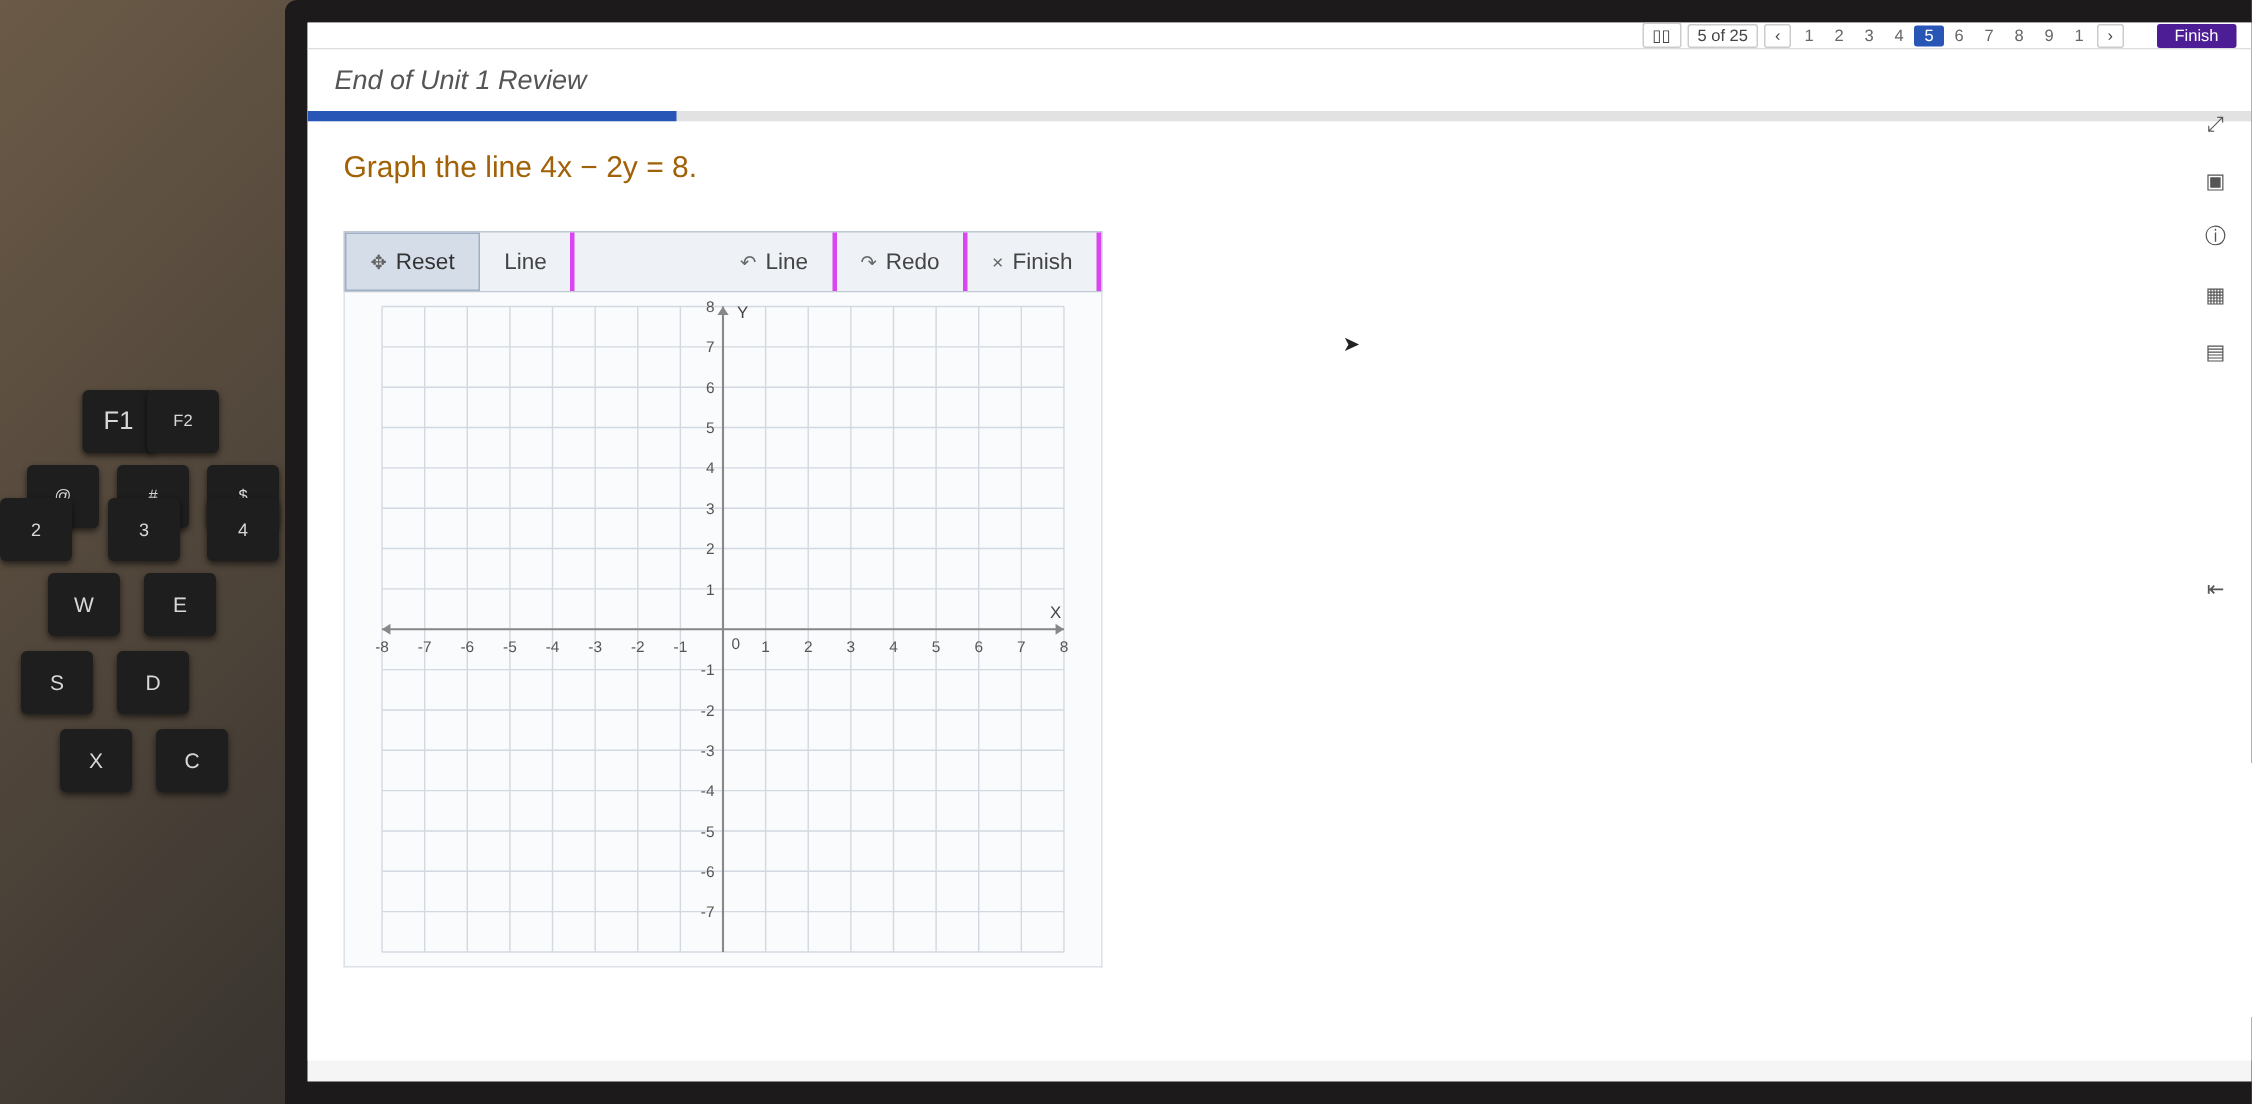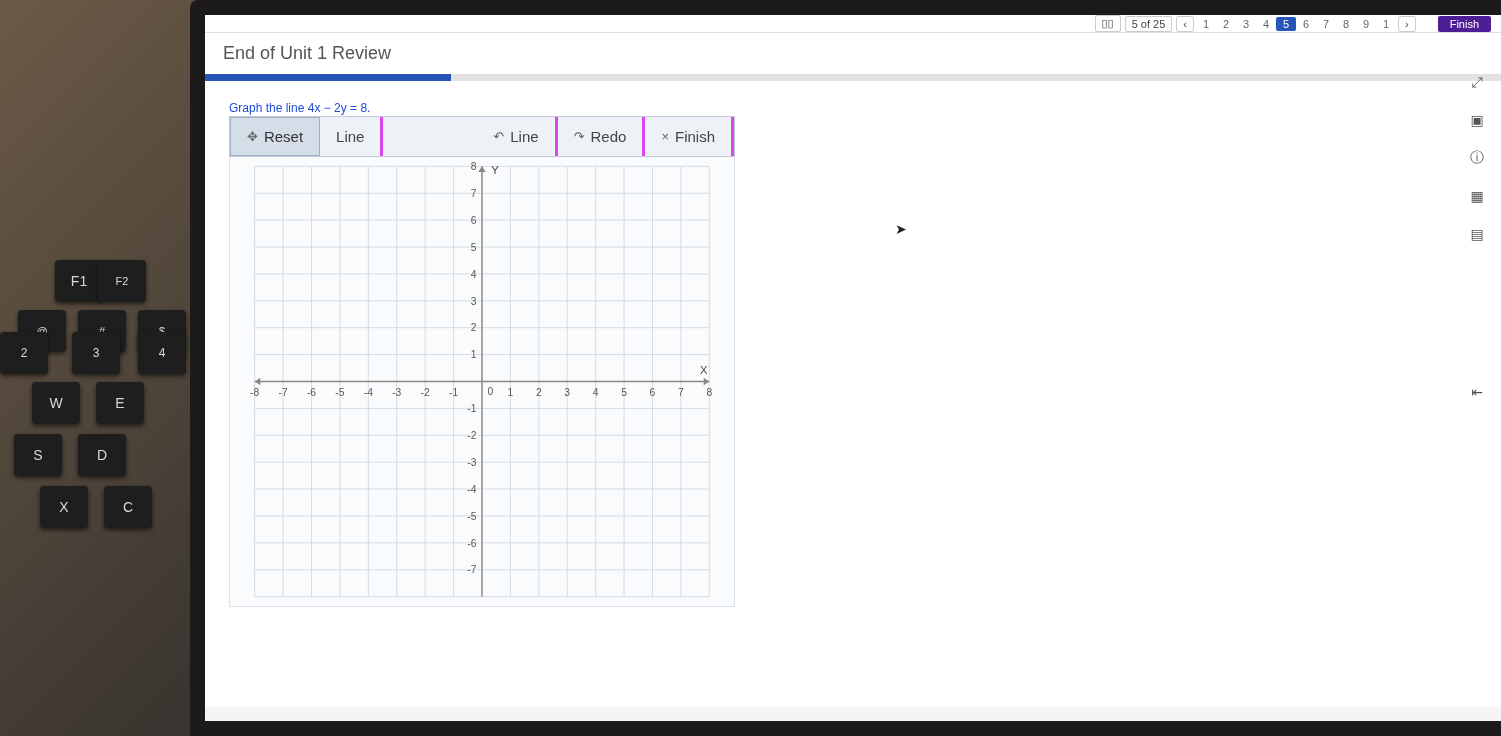--- a/index.html
+++ b/index.html
@@ -93,20 +93,21 @@
     padding: 2px 12px;
     border-radius: 2px;
     margin-left: 20px;
   }
 
   .header {
     padding: 10px 18px;
     font-size: 18px;
     color: #555;
     background: #fff;
+    font-style: italic;
   }
   .progress-track {
     height: 7px;
     background: #e2e2e2;
     position: relative;
   }
   .progress-fill {
     height: 100%;
     background: #2856b6;
     width: 19%;
@@ -118,23 +119,23 @@
     height: calc(100% - 80px);
     position: relative;
   }
   .instructions {
     font-size: 16px;
     color: #333;
     font-weight: 600;
     margin-bottom: 18px;
   }
   .equation {
-    font-size: 12px;
-    color: #1d4ed8;
-    margin-bottom: 1px;
+    font-size: 20px;
+    color: #a16207;
+    margin-bottom: 30px;
   }
 
   .graph-toolbar {
     display: flex;
     width: 506px;
     border: 1px solid #c0c9d4;
     background: #eef1f5;
   }
   .tool-btn {
     padding: 10px 16px;
@@ -202,21 +203,21 @@
     font-size: 14px;
     color: #222;
   }
 </style>
 </head>
 <body>
 
 <div class="photo-bg"></div>
 
 <div class="keyboard-area">
-  <div class="kbd-key" style="left:55px;top:20px;font-size:14px">F1</div>
+  <div class="kbd-key" style="left:55px;top:20px;font-size:17px">F1</div>
   <div class="kbd-key" style="left:98px;top:20px;font-size:11px">F2</div>
   <div class="kbd-key" style="left:18px;top:70px;font-size:11px">@</div>
   <div class="kbd-key" style="left:78px;top:70px;font-size:11px">#</div>
   <div class="kbd-key" style="left:138px;top:70px;font-size:11px">$</div>
   <div class="kbd-key" style="left:0px;top:92px;font-size:12px">2</div>
   <div class="kbd-key" style="left:72px;top:92px;font-size:12px">3</div>
   <div class="kbd-key" style="left:138px;top:92px;font-size:12px">4</div>
   <div class="kbd-key" style="left:32px;top:142px">W</div>
   <div class="kbd-key" style="left:96px;top:142px">E</div>
   <div class="kbd-key" style="left:14px;top:194px">S</div>

